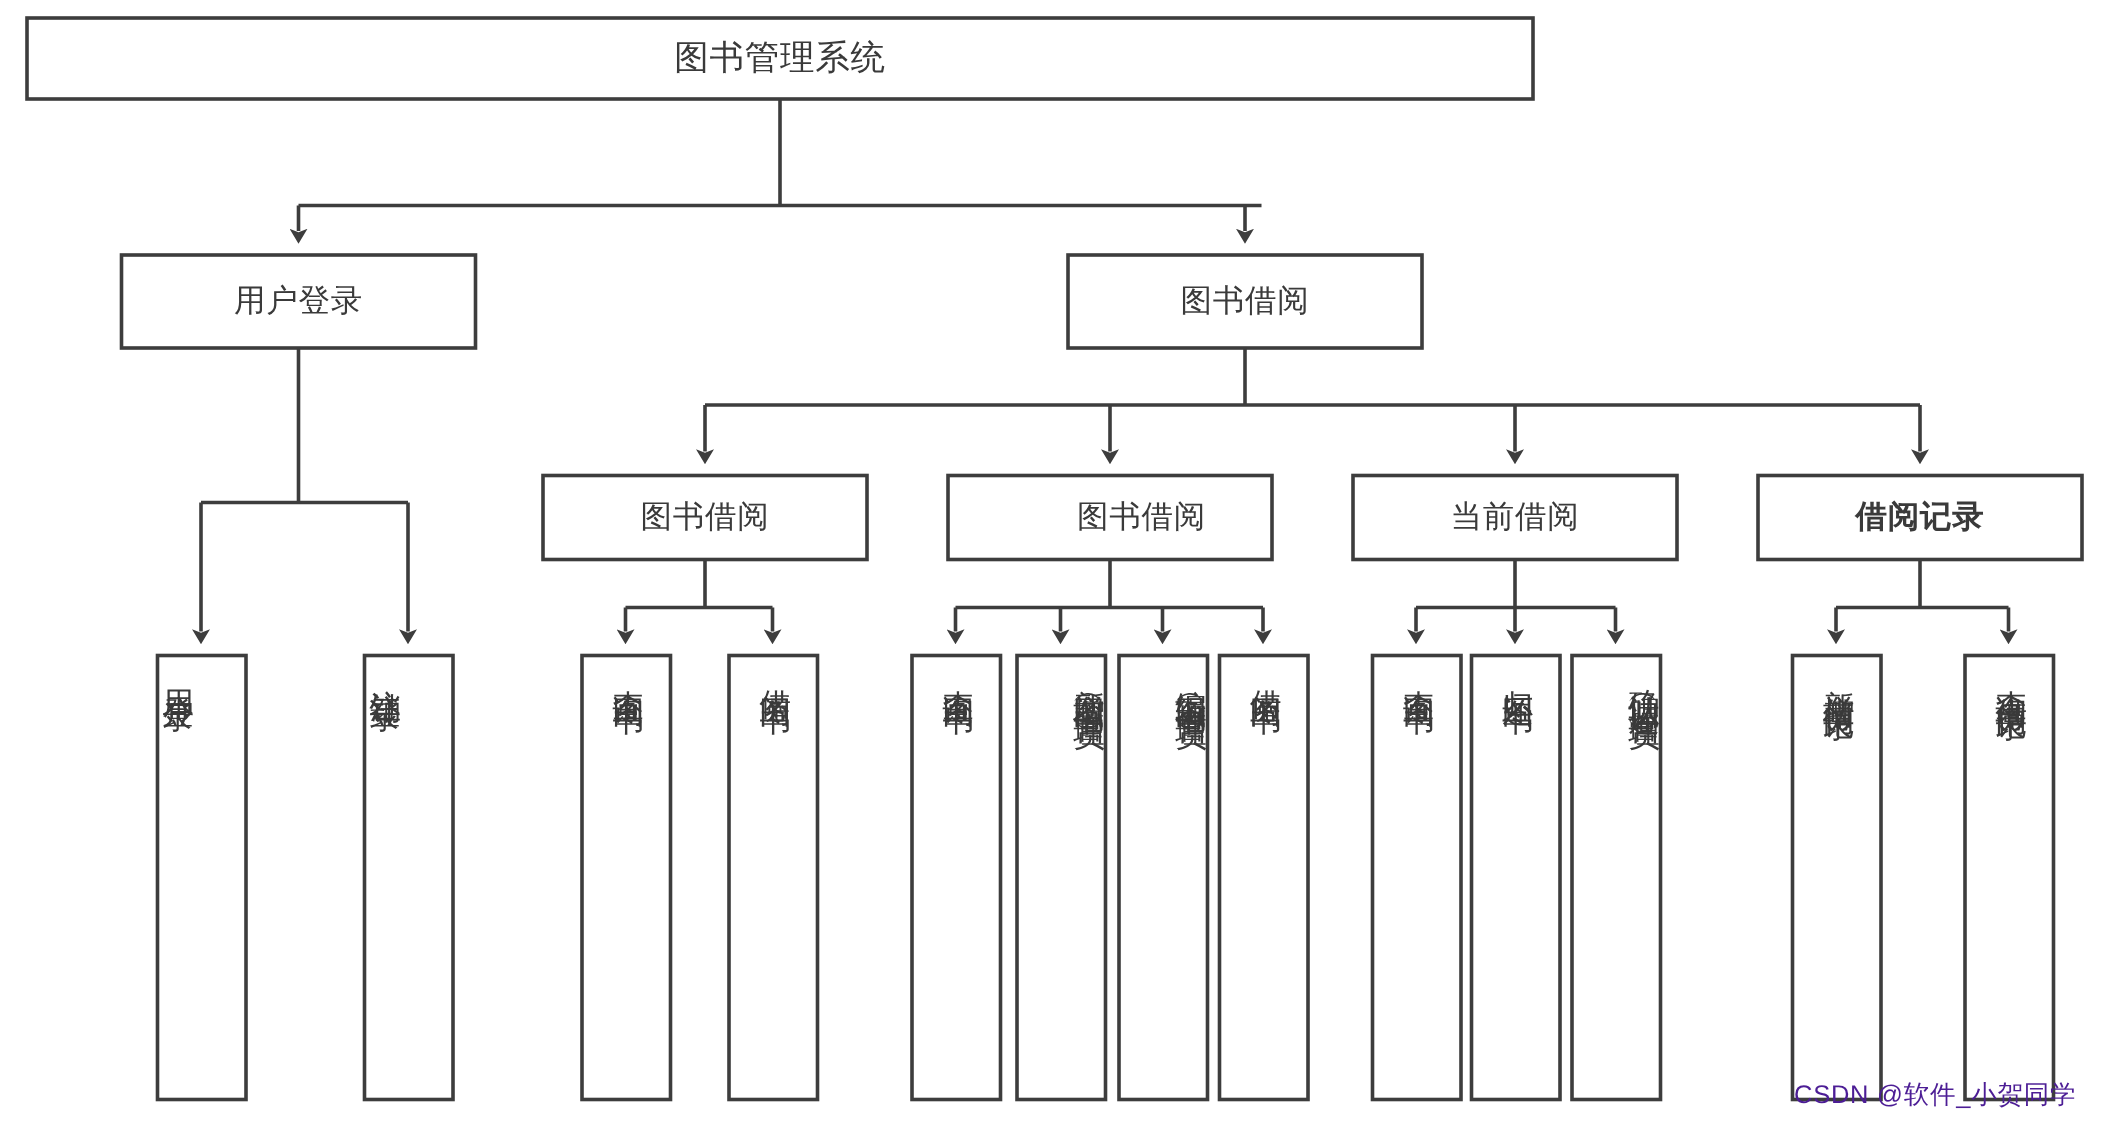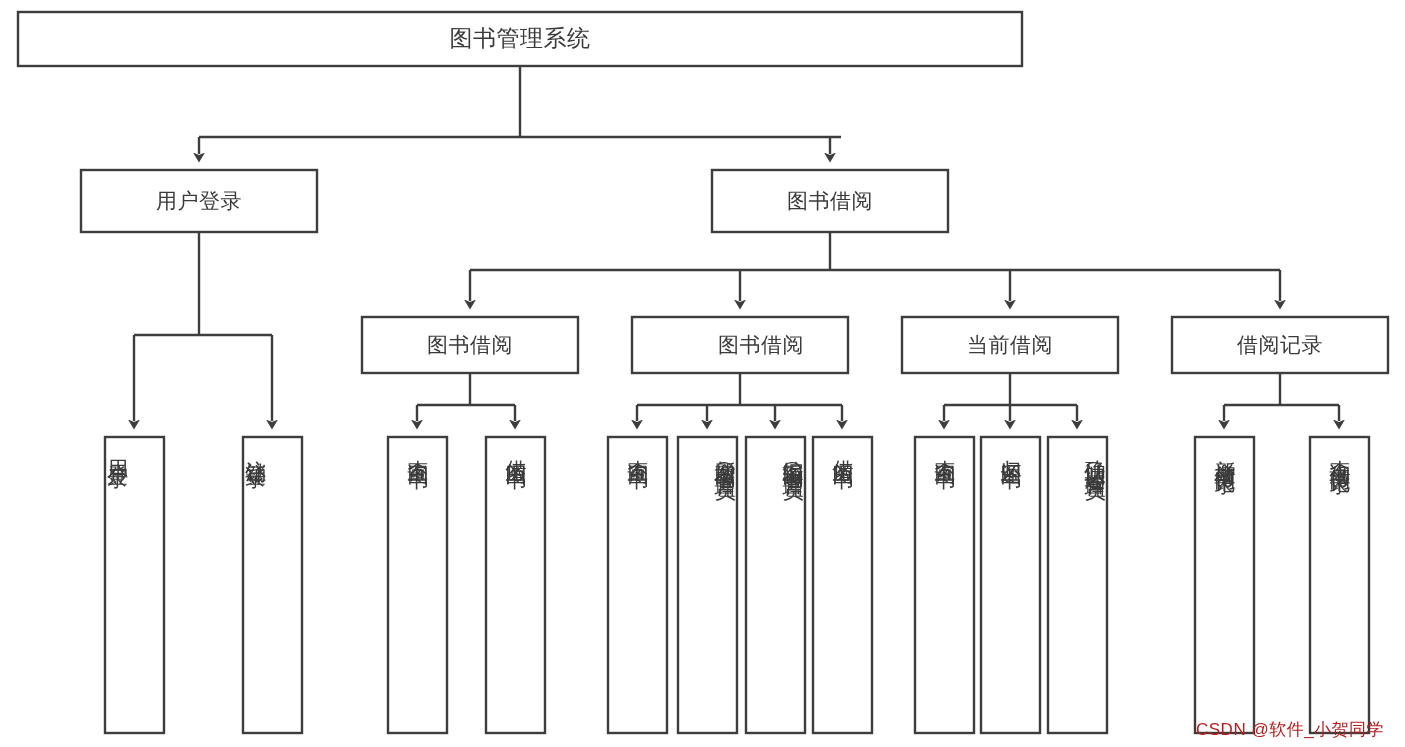--- a/index.html
+++ b/index.html
@@ -37,21 +37,21 @@
     text-orientation:upright;
     letter-spacing:3px;
     font-size:21px;
     justify-content:flex-start;
     align-items:center;
     padding-top:6px;
     box-sizing:border-box;
   }
   .watermark{
     position:absolute;
-    color:#b91c1c;
+    color:#4c1d95;
     font-size:17px;
     letter-spacing:0.5px;
     white-space:nowrap;
   }
 </style>
 </head>
 <body>
 
 <div id="stage">
 
@@ -137,21 +137,21 @@
   </svg>
 
   <div class="node-text" style="left:18px;top:12px;width:1004px;height:54px;font-size:23px;">图书管理系统</div>
 
   <div class="node-text" style="left:81px;top:170px;width:236px;height:62px;">用户登录</div>
   <div class="node-text" style="left:712px;top:170px;width:236px;height:62px;">图书借阅</div>
 
   <div class="node-text" style="left:362px;top:317px;width:216px;height:56px;">图书借阅</div>
   <div class="node-text" style="left:632px;top:317px;width:258px;height:56px;">图书借阅</div>
   <div class="node-text" style="left:902px;top:317px;width:216px;height:56px;">当前借阅</div>
-  <div class="node-text" style="left:1172px;top:317px;width:216px;height:56px;">借阅记录</div>
+  <div class="node-text" style="left:1172px;top:317px;width:216px;height:56px;font-weight:bold;">借阅记录</div>
 
   <div class="node-text vertical" style="left:105px;top:437px;width:59px;height:296px;align-items:flex-end;">用户登录</div>
   <div class="node-text vertical" style="left:243px;top:437px;width:59px;height:296px;align-items:flex-end;">注销登录</div>
 
   <div class="node-text vertical" style="left:388px;top:437px;width:59px;height:296px;align-items:center;">查询图书</div>
   <div class="node-text vertical" style="left:486px;top:437px;width:59px;height:296px;align-items:center;">借阅图书</div>
 
   <div class="node-text vertical" style="left:608px;top:437px;width:59px;height:296px;align-items:center;">查询图书</div>
   <div class="node-text vertical" style="left:678px;top:437px;width:59px;height:296px;align-items:flex-start;">新增图书（管理员）</div>
   <div class="node-text vertical" style="left:746px;top:437px;width:59px;height:296px;align-items:flex-start;">编辑图书（管理员）</div>

